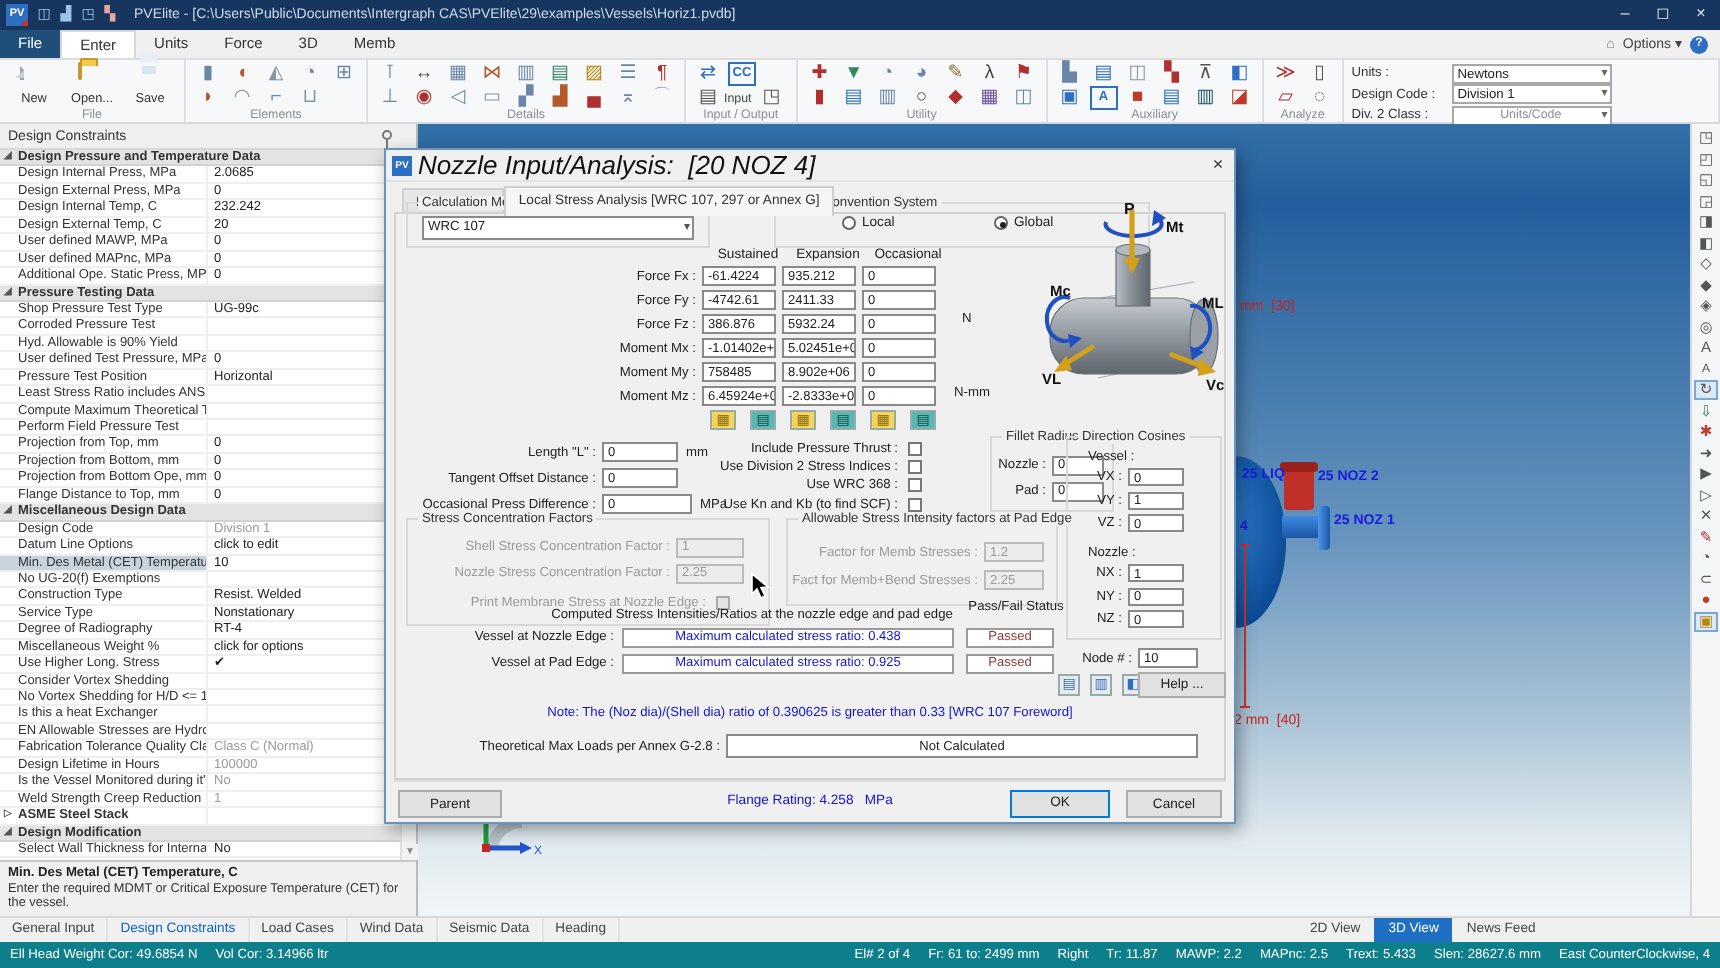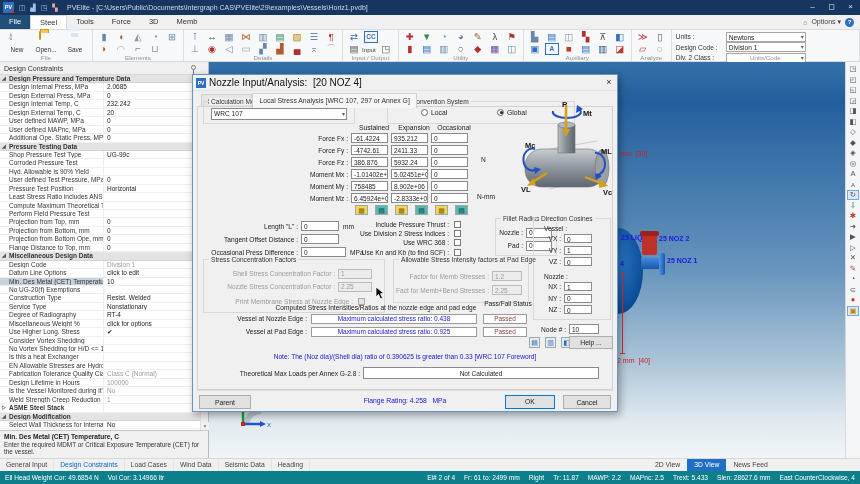--- a/index.html
+++ b/index.html
@@ -108,21 +108,21 @@
   
   .statusbar { position:absolute; left:0; bottom:0; width:860px; height:13px; background:#0d7f8a; color:#fff; display:flex; justify-content:space-between; align-items:center; padding:0 5px; }
   .sseg { font-size:6.6px; margin-right:9px; white-space:nowrap; }
   .sseg:last-child { margin-right:0; }
   .sright { display:flex; }
 
   
   .dlg { position:absolute; left:192px; top:74px; width:426px; height:338px; background:#f0f0f0; border:1px solid #6a93bd; box-shadow:2px 3px 8px rgba(0,0,0,0.35); z-index:10; }
   .dlg-title { position:absolute; left:0; top:0; right:0; height:16px; display:flex; align-items:center; border-bottom:1px solid #e2e2e2; }
   .dlg-logo { width:10px; height:10px; margin:0 3px; background:#2d6fc2; color:#fff; font-size:5px; font-weight:bold; text-align:center; line-height:10px; }
-  .dlg-title-text { font-size:10px; color:#111; white-space:pre; }
+  .dlg-title-text { font-size:13px; color:#111; white-space:pre;font-style:italic; }
   .dlg-close { margin-left:auto; width:16px; text-align:center; font-size:9px; color:#333; line-height:15px; }
   .dtabs { position:absolute; left:8px; top:18px; display:flex; }
   .dtab { padding:0 6px; font-size:6.8px; line-height:13px; background:#e6e6e6; border:1px solid #cfcfcf; border-bottom:none; color:#333; margin-top:1px; }
   .dtab.active { background:#f6f6f6; margin-top:0; line-height:14px; position:relative; z-index:2; }
   .tabpage { position:absolute; left:4px; right:4px; top:31px; height:284px; border:1px solid #d2d2d2; background:#f0f0f0; }
   .gbox { position:absolute; border:1px solid #d8d8d8; }
   .gbox-legend { position:absolute; top:-4px; left:5px; background:#f0f0f0; padding:0 2px; font-size:6.6px; color:#333; white-space:nowrap; }
   .dfield { background:#fff; border:1px solid #8a8a8a; font-size:6.5px; line-height:8px; padding:0.5px 2px; white-space:nowrap; overflow:hidden; }
   .dfield.disabled { background:#ececec; color:#9a9a9a; border-color:#bbb; }
   .dselect { position:absolute; background:#fff; border:1px solid #8a8a8a; font-size:6.6px; line-height:10px; padding:0 2px; }
@@ -177,22 +177,22 @@
   <span class="wbtn">–</span>
       <span class="wbtn">◻</span>
       <span class="wbtn">×</span>
     </div>
 </div>
 
 <div class="menubar">
   <div style="display:flex">
 
   <div class="mtab filetab">File</div>
-      <div class="mtab active">Steel</div>
-      <div class="mtab">Tools</div>
+      <div class="mtab active">Enter</div>
+      <div class="mtab">Units</div>
       <div class="mtab">Force</div>
       <div class="mtab">3D</div>
       <div class="mtab">Memb</div>
     </div>
   <div class="menu-right">
     <span class="gearglyph">⌂</span>
     <span class="optionslbl">Options ▾</span>
     <span class="helpcircle">?</span>
   </div>
 </div>

